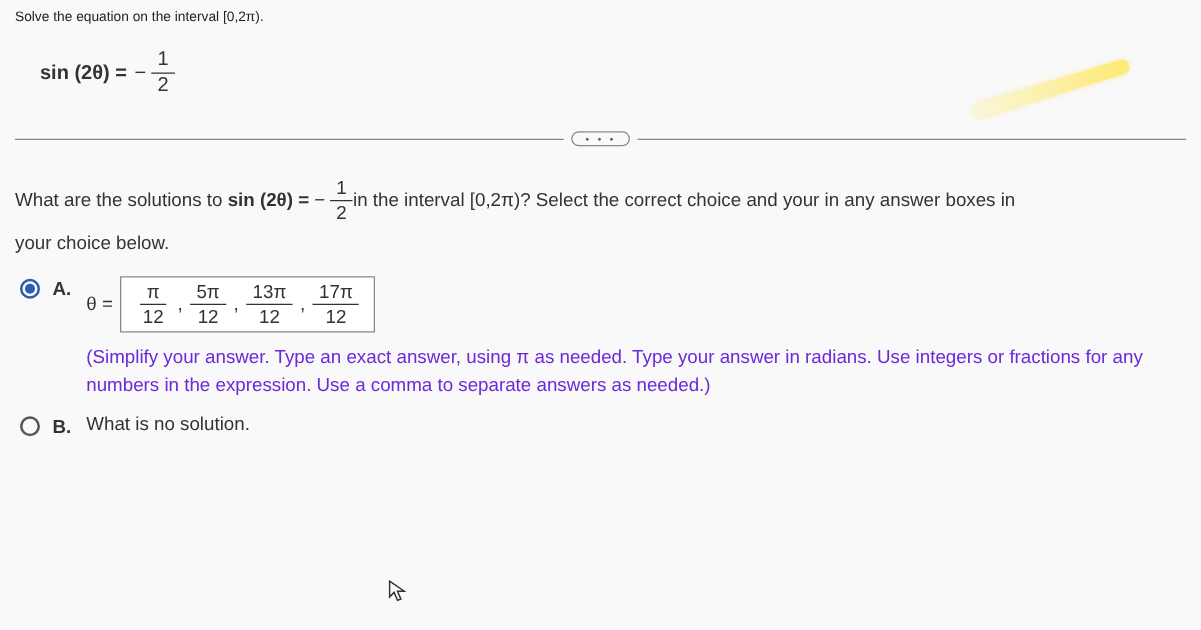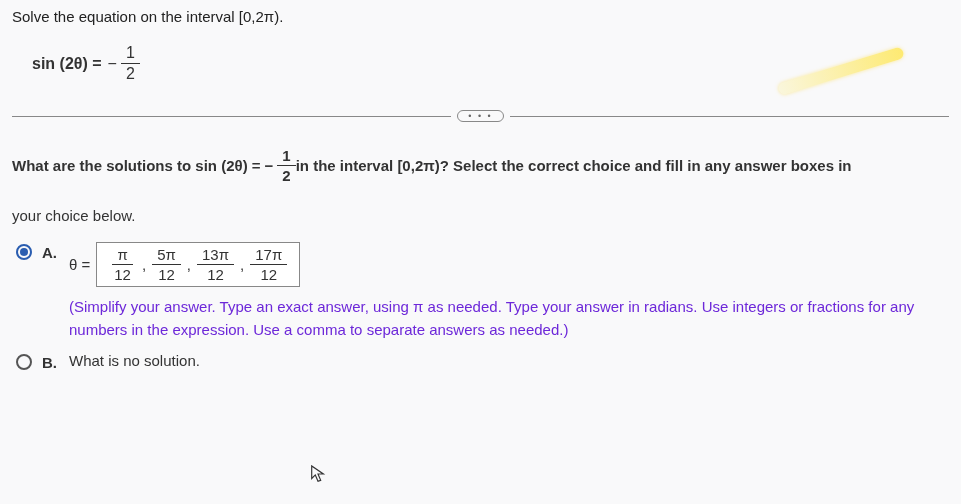--- a/index.html
+++ b/index.html
@@ -6,30 +6,30 @@
     body {
       font-family: Arial, Helvetica, sans-serif;
       font-size: 15px;
       color: #333;
       background: #f9f9fa;
       width: 961px;
       height: 504px;
       padding: 8px 12px;
       position: relative;
     }
-    .title { font-size: 15px; margin-bottom: 20px; color: #222; }
+    .title { font-size: 11px; margin-bottom: 20px; color: #222; }
     .equation-block { margin: 18px 0 28px 20px; display: flex; align-items: center; font-size: 16px; }
     .frac { display: inline-flex; flex-direction: column; align-items: center; line-height: 1; margin-left: 4px; vertical-align: middle; }
     .frac-num { border-bottom: 1.5px solid #333; padding: 0 5px 2px 5px; }
     .frac-den { padding: 2px 5px 0 5px; }
     .highlighter { position: absolute; right: 55px; top: 65px; width: 130px; height: 12px; background: linear-gradient(90deg, rgba(255,235,100,0.2), rgba(255,230,80,0.8)); transform: rotate(-17deg); border-radius: 6px; box-shadow: 0 0 4px rgba(255,220,60,0.5); }
     .hr-container { position: relative; margin: 18px 0 26px 0; display: flex; align-items: center; }
     .hr-line { flex: 1; height: 1px; background: #888; }
     .hr-pill { border: 1.5px solid #888; border-radius: 10px; padding: 0 10px; margin: 0 6px; font-size: 9px; letter-spacing: 2px; color: #666; background: #f9f9fa; }
-    .question { margin: 10px 0 24px 0; line-height: 1.6; display: flex; flex-wrap: wrap; align-items: center; font-weight: bold; }
+    .question { margin: 10px 0 8px 0; line-height: 1.6; display: flex; flex-wrap: wrap; align-items: center; }
     .question-segment { display: inline-flex; align-items: center; }
     .below-text { margin-bottom: 18px; }
     .choice-block { margin: 12px 0 0 4px; }
     .choice-row { display: flex; align-items: flex-start; margin: 10px 0; }
     .radio { width: 16px; height: 16px; border-radius: 50%; border: 2px solid #555; margin-right: 10px; margin-top: 2px; flex-shrink: 0; position: relative; }
     .radio.selected::after { content: ''; position: absolute; width: 8px; height: 8px; background: #2a5db0; border-radius: 50%; top: 2px; left: 2px; }
     .radio.selected { border-color: #2a5db0; }
     .choice-label { font-weight: bold; margin-right: 12px; margin-top: 2px; }
     .choice-body { flex: 1; }
     .answer-line { display: flex; align-items: center; margin-bottom: 8px; }
@@ -65,21 +65,21 @@
 
 <div class="question">
   <span class="question-segment">
     <span>What are the solutions to </span>&nbsp;
     <b>sin (2θ) =</b>
     <span style="margin-left:4px;">−</span>
     <span class="frac">
       <span class="frac-num">1</span>
       <span class="frac-den">2</span>
     </span>
-    <span> in the interval [0,2π)? Select the correct choice and fill in any answer boxes in</span>
+    <span> in the interval [0,2π)? Select the correct choice and your in any answer boxes in</span>
   </span>
 </div>
 <div class="below-text">your choice below.</div>
 
 <div class="choice-block">
 
   <div class="choice-row">
     <div class="radio selected"></div>
     <div class="choice-label">A.</div>
     <div class="choice-body">

